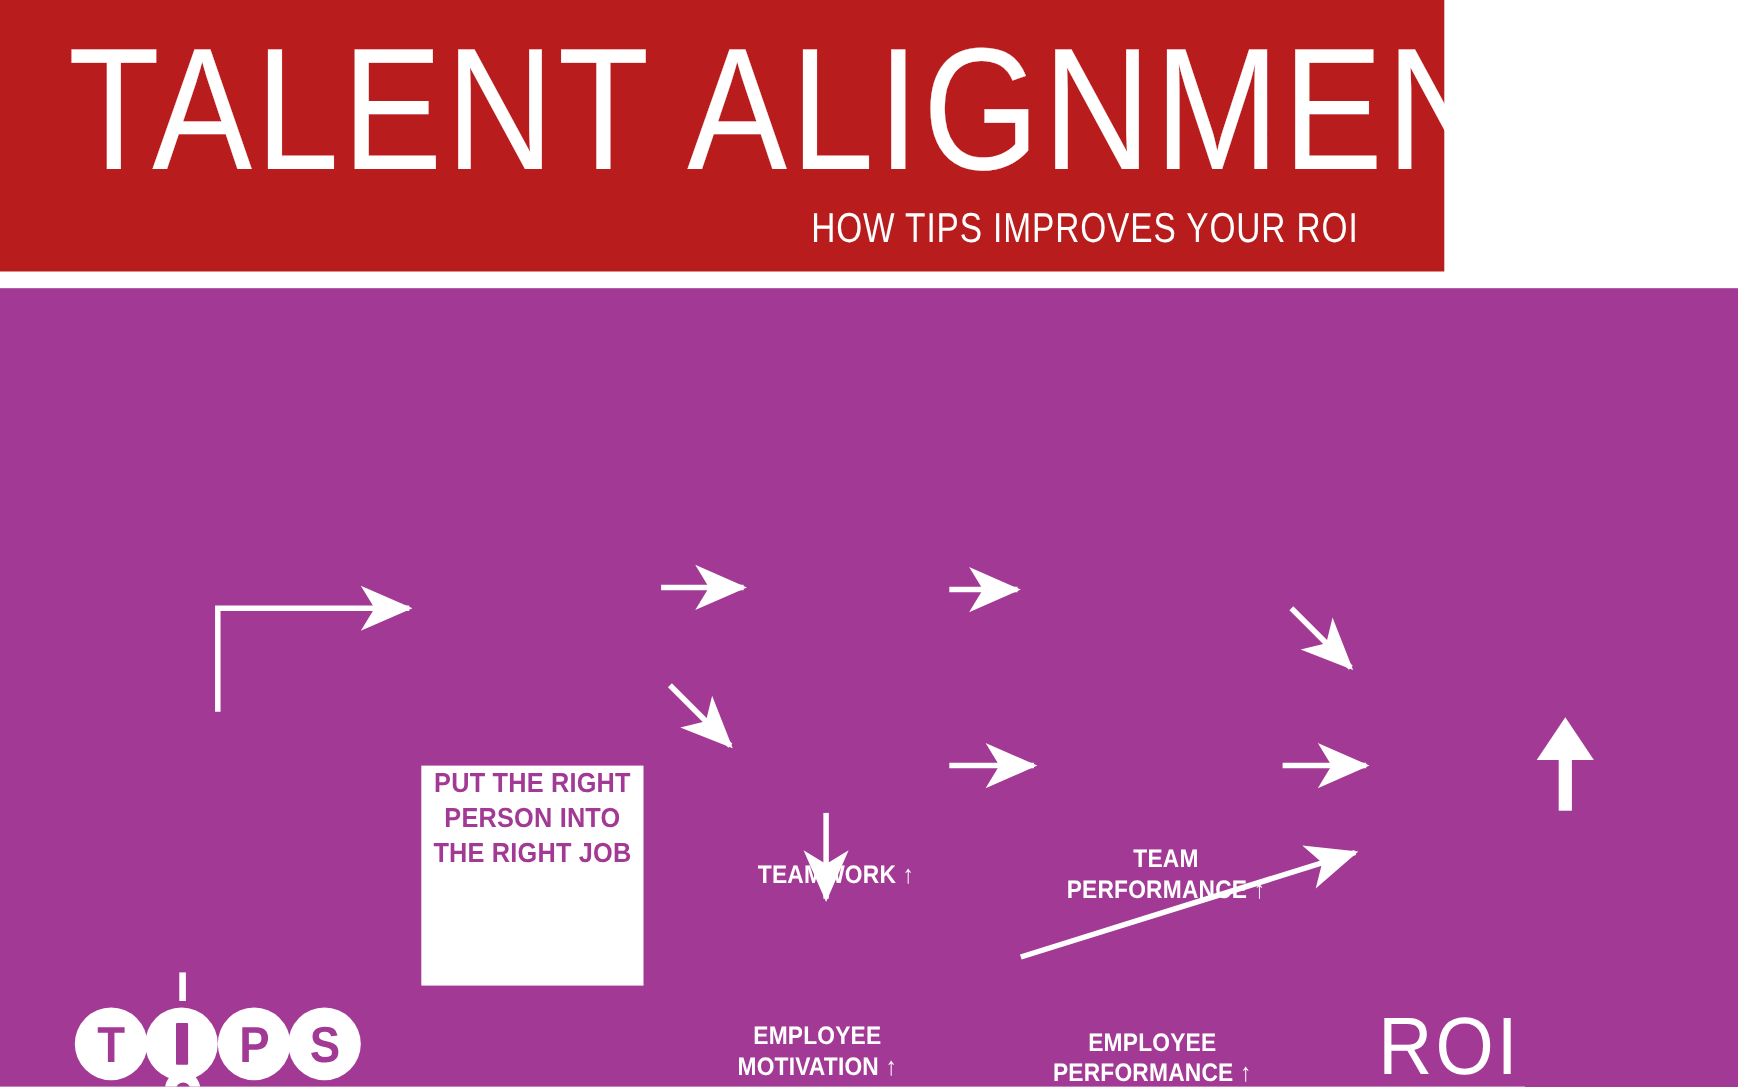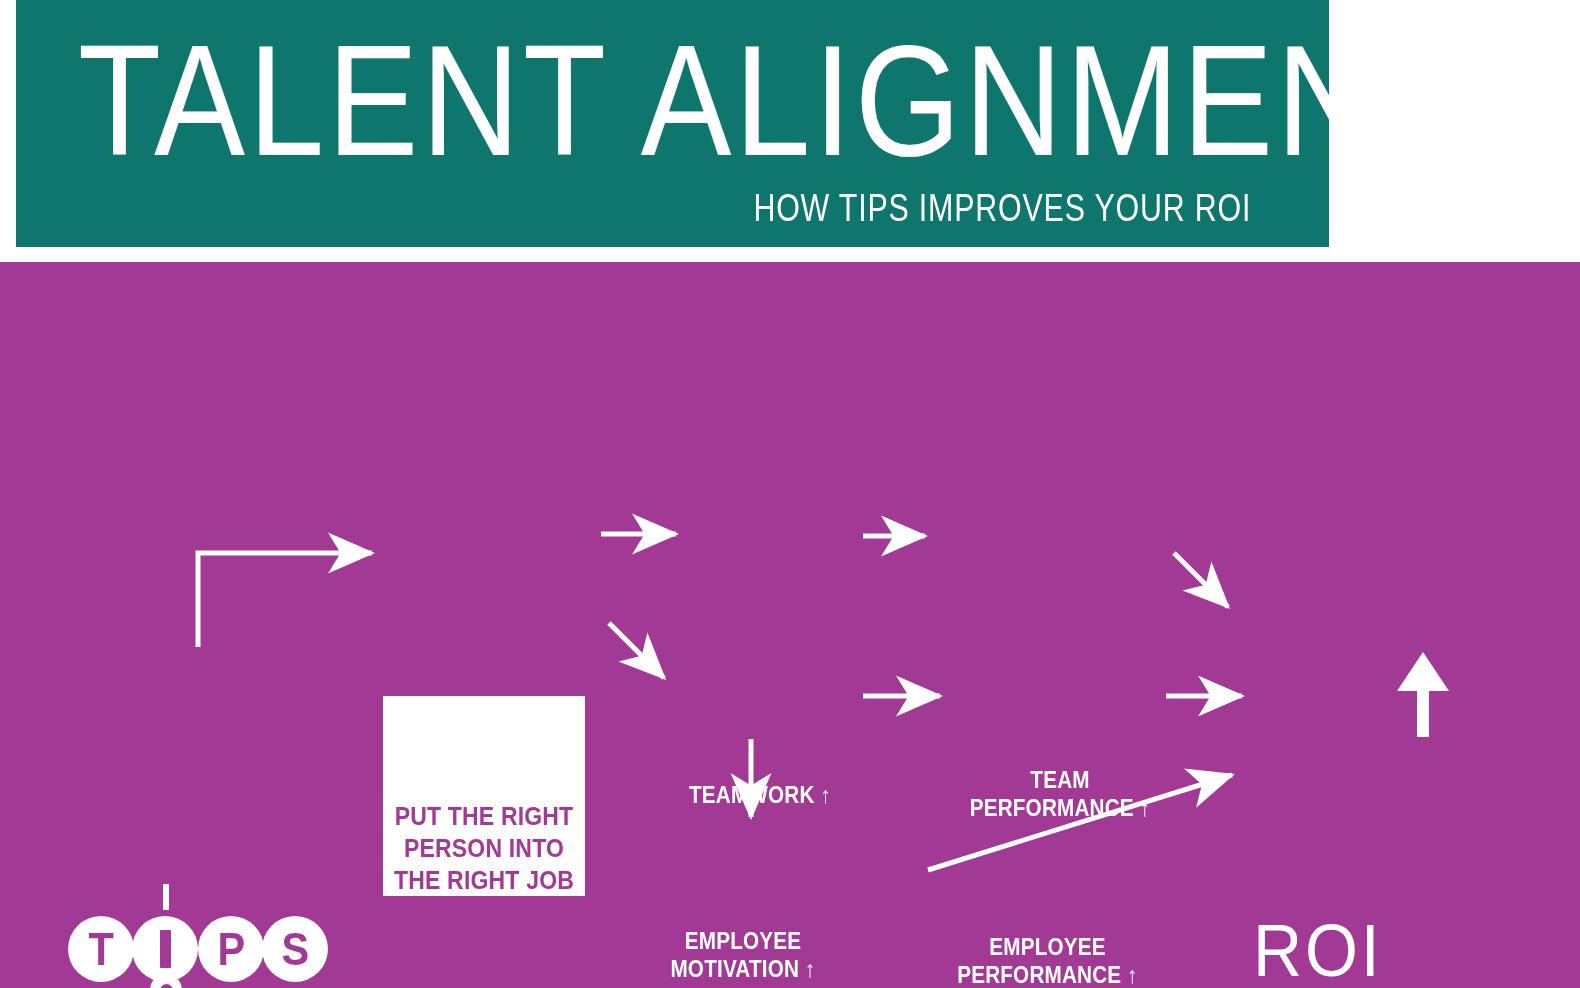--- a/index.html
+++ b/index.html
@@ -7,22 +7,22 @@
   body {
     font-family: "Liberation Sans", sans-serif;
     background:#ffffff;
     overflow:hidden;
     position:relative;
   }
   #stage { position:relative; width:1580px; height:988px; background:#ffffff; }
 
   
   .header {
-    position:absolute; left:16px; top:0; width:1313px; height:247px;
-    background:#0f766e;
+    position:absolute; left:0; top:0; width:1313px; height:247px;
+    background:#b91c1c;
   }
   .header-title {
     position:absolute; left:62px; top:20px;
     font-family:"Liberation Sans", sans-serif;
     font-size:158px;
     line-height:160px;
     font-weight:300;
     color:#ffffff;
     letter-spacing:4px;
     transform:scaleX(0.86);
@@ -82,21 +82,21 @@
     display:flex; align-items:center; justify-content:center;
   }
   .tips-dot-ring i {
     display:block; width:13px; height:13px; border-radius:50%; background:#A23994;
   }
 
   
   .card {
     position:absolute; left:383px; top:434px; width:202px; height:200px;
     background:#ffffff;
-    display:flex; align-items:flex-end; justify-content:center;
+    display:flex; align-items:flex-start; justify-content:center;
   }
   .card-text {
     color:#A23994;
     font-size:25px;
     line-height:32px;
     font-weight:700;
     text-align:center;
     letter-spacing:0.2px;
     transform:scaleX(0.92);
   }

